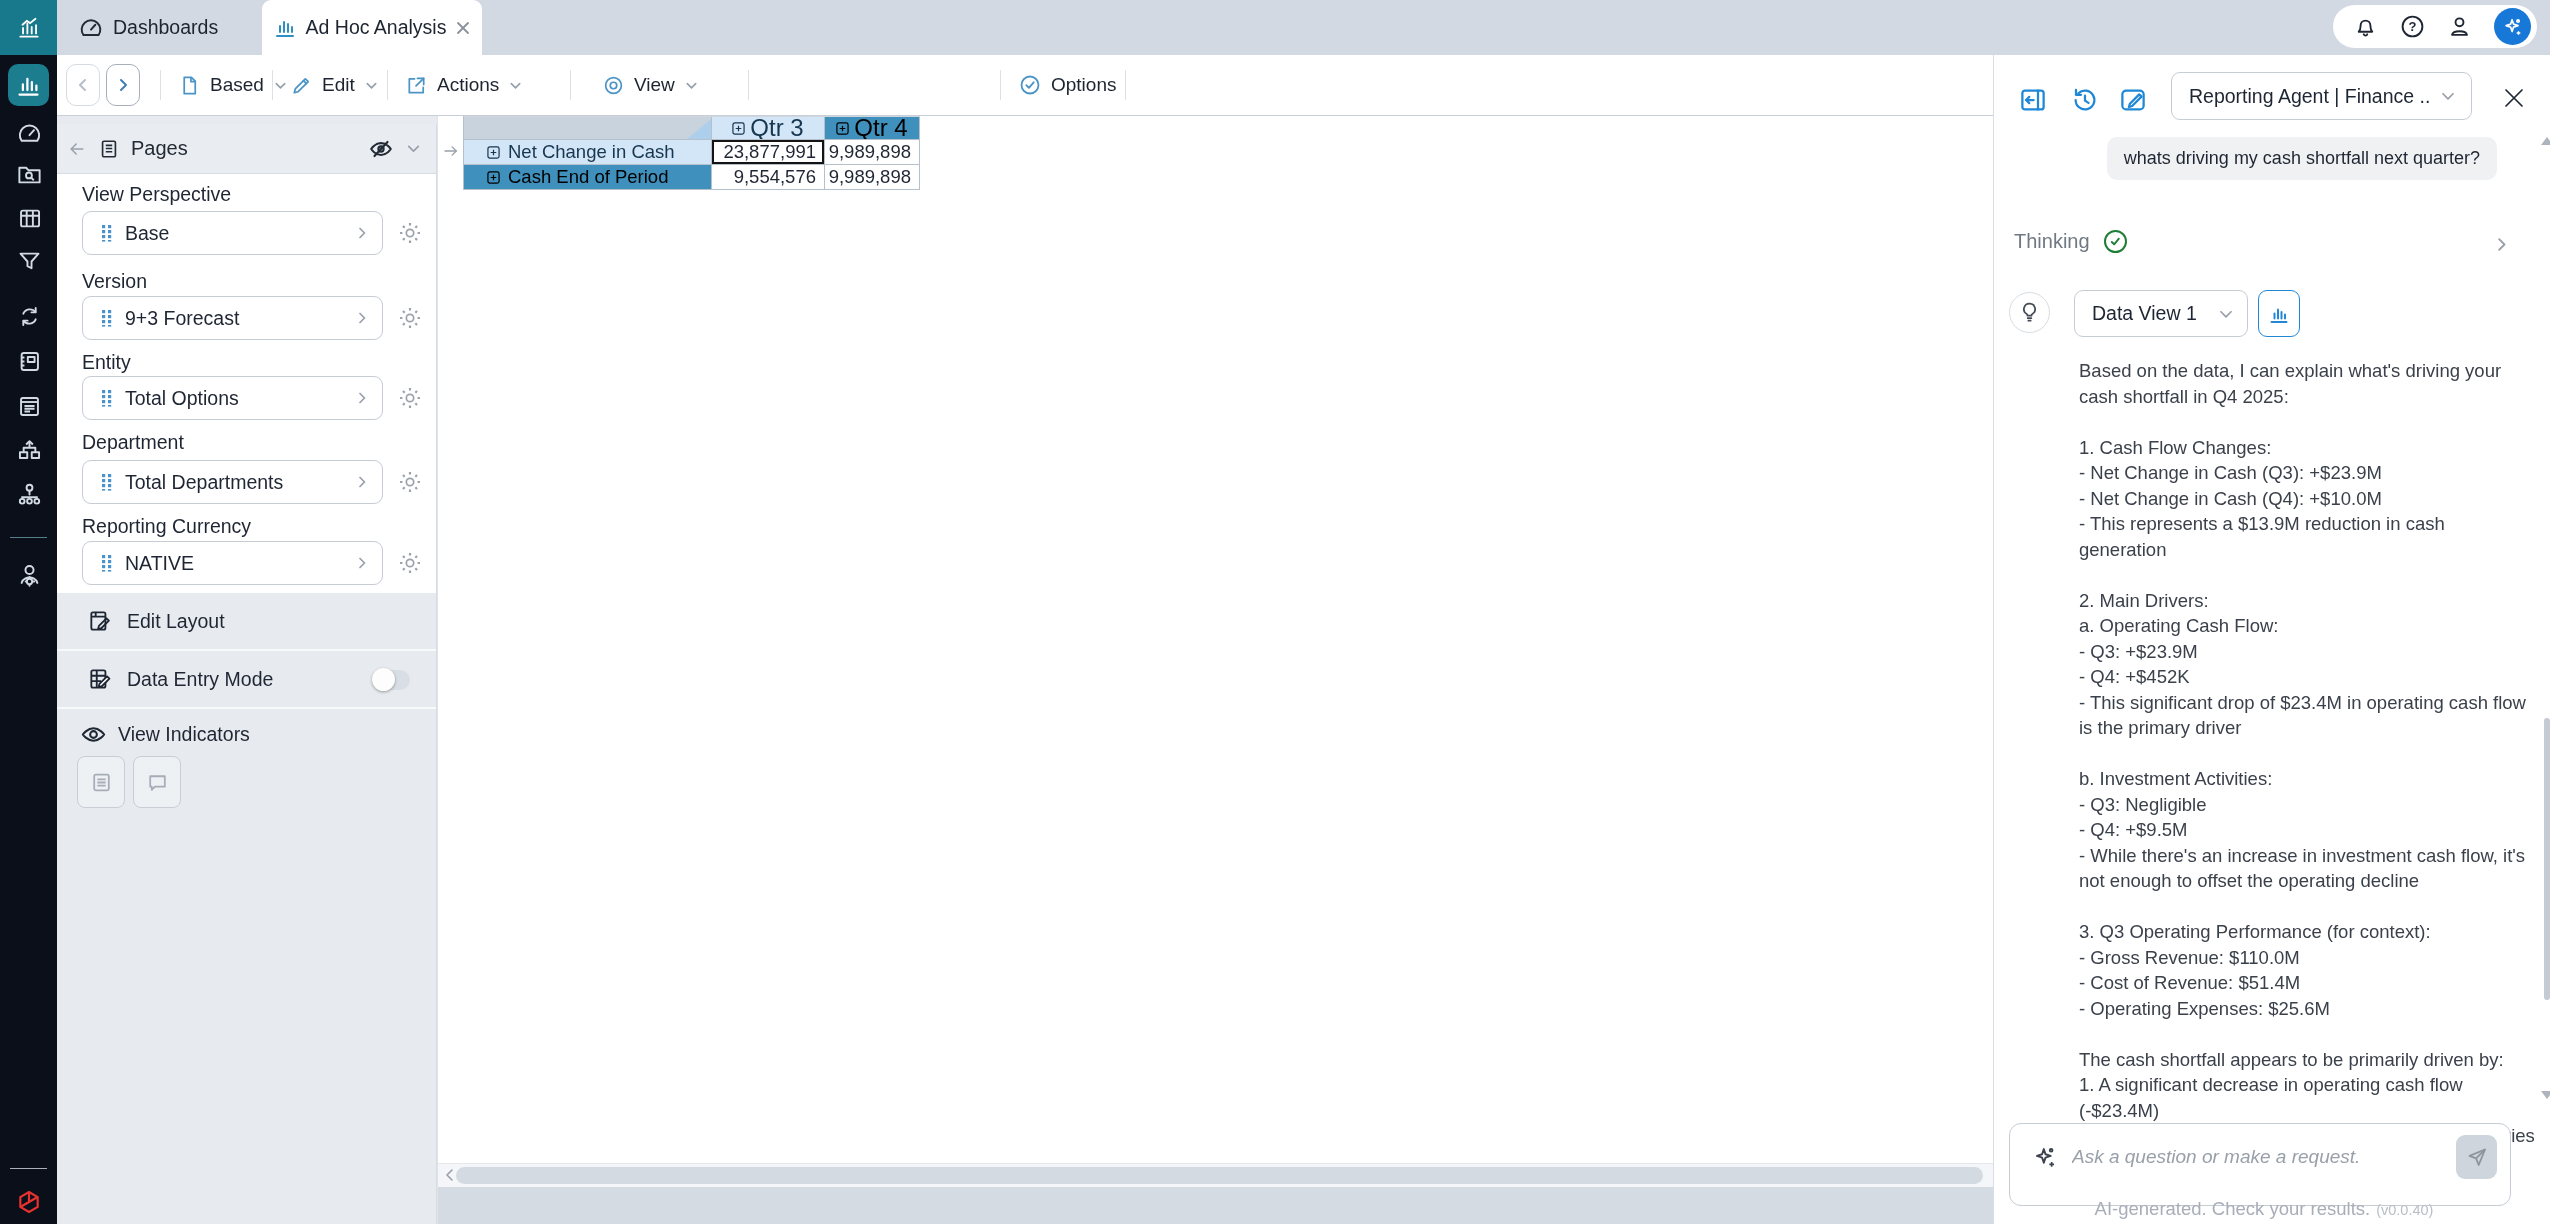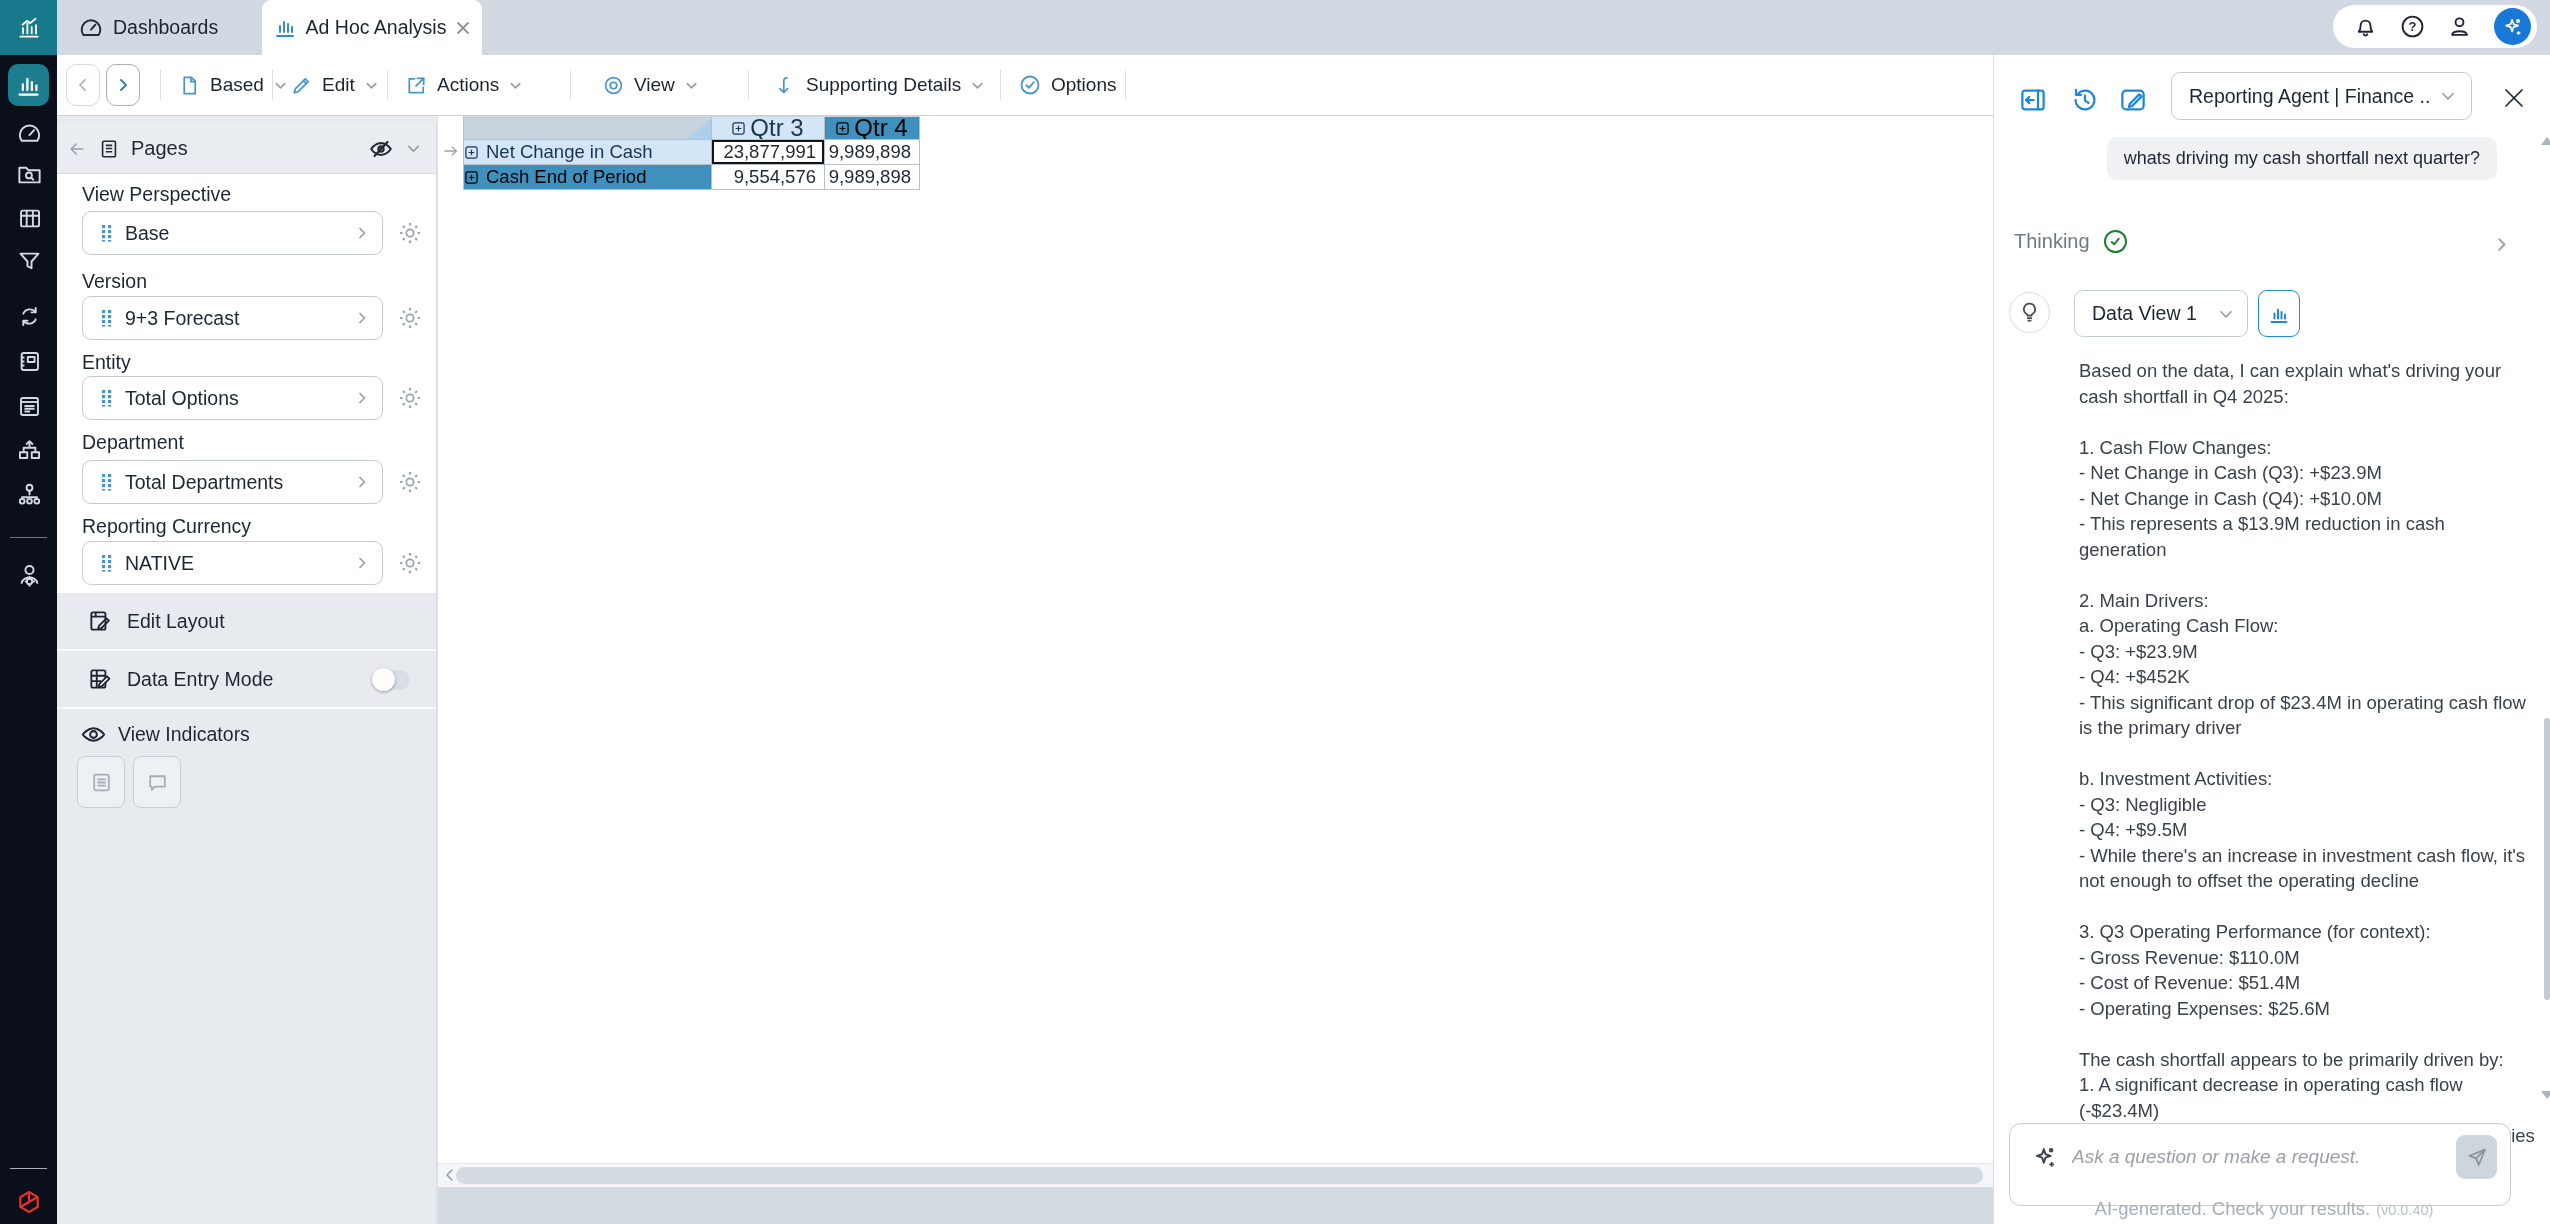--- a/index.html
+++ b/index.html
@@ -52,21 +52,21 @@
   
   .gridarea { position:absolute; left:437px; top:116px; width:1556px; height:1108px; background:#fff; border-left:1px solid #e0e4e9; }
   .row-arrow { position:absolute; left:4px; top:26px; color:#98a0aa; }
   .gtable { position:absolute; left:25px; top:0; display:grid; grid-template-columns:248px 113px 95px; grid-template-rows:23px 25px 25px; border-left:1px solid #b6c0ca; border-top:1px solid #cfd6de; font-size:19px; }
   .gc { border-right:1px solid #b6c0ca; border-bottom:1px solid #b6c0ca; display:flex; align-items:center; overflow:hidden; }
   .gc.corner { background:#c9d3dd; position:relative; }
   .gc .tri { position:absolute; right:0; bottom:0; width:0; height:0; border-left:24px solid transparent; border-bottom:20px solid #aecfeb; }
   .gc.colhead { justify-content:center; gap:5px; font-size:24px; }
   .bg-lightblue { background:#d2e6f7; color:#17364f; }
   .bg-teal { background:#3f90bc; color:#000000; }
-  .gc.rowhead { gap:8px; padding-left:1px; font-size:18.5px; }
+  .gc.rowhead { gap:8px; padding-left:23px; font-size:18.5px; }
   .gc.num { background:#fff; justify-content:flex-end; padding-right:8px; color:#1f2633; font-size:18.5px; }
   .gc.selected { box-shadow:inset 0 0 0 2px #141414; }
   .hscroll { position:absolute; left:0; top:1047px; width:1556px; height:24px; background:#f4f6f9; border-top:1px solid #e4e8ed; }
   .hscroll .larr { position:absolute; left:4px; top:3px; color:#98a0aa; }
   .hthumb { position:absolute; left:18px; top:3px; width:1527px; height:17px; border-radius:9px; background:#d3dae2; }
   .bstrip { position:absolute; left:0; top:1071px; width:1556px; height:37px; background:#d5dbe2; }
 
   
   .aipanel { position:absolute; left:1993px; top:55px; width:557px; height:1169px; background:#fff; border-left:1px solid #d9dee4; }
   .blue-ic { position:absolute; color:#1e87d6; }
@@ -352,34 +352,20 @@
         </span>
       <span class="mlabel">View</span>
       <span class="chev">
           <svg width="15" height="15" viewBox="0 0 16 16" fill="none" stroke="currentColor" stroke-width="1.8" stroke-linecap="round" stroke-linejoin="round">
             <path d="M3.5 6l4.5 4.5L12.5 6"></path>
           </svg>
         </span>
     </div>
     <div class="tsep" style="left:691px"></div>
 
-    <div class="mgroup" style="left:717px">
-      <span class="micon">
-          <svg width="23" height="23" viewBox="0 0 24 24" fill="none" stroke="currentColor" stroke-width="1.8" stroke-linecap="round" stroke-linejoin="round">
-            <path d="M13.5 4c-2.5 0-3.3 1.4-3.3 3.3V19"></path>
-            <path d="M6.2 15.2l4 4 4-4"></path>
-          </svg>
-        </span>
-      <span class="mlabel">Supporting Details</span>
-      <span class="chev">
-          <svg width="15" height="15" viewBox="0 0 16 16" fill="none" stroke="currentColor" stroke-width="1.8" stroke-linecap="round" stroke-linejoin="round">
-            <path d="M3.5 6l4.5 4.5L12.5 6"></path>
-          </svg>
-        </span>
-    </div>
     <div class="tsep" style="left:943px"></div>
 
     <div class="mgroup" style="left:961px">
       <span class="micon">
           <svg width="24" height="24" viewBox="0 0 24 24" fill="none" stroke="currentColor" stroke-width="1.8" stroke-linecap="round" stroke-linejoin="round">
             <circle cx="12" cy="12" r="8.5"></circle>
             <path d="M8.3 12.2l2.6 2.7 4.8-5.6"></path>
           </svg>
         </span>
       <span class="mlabel">Options</span>

